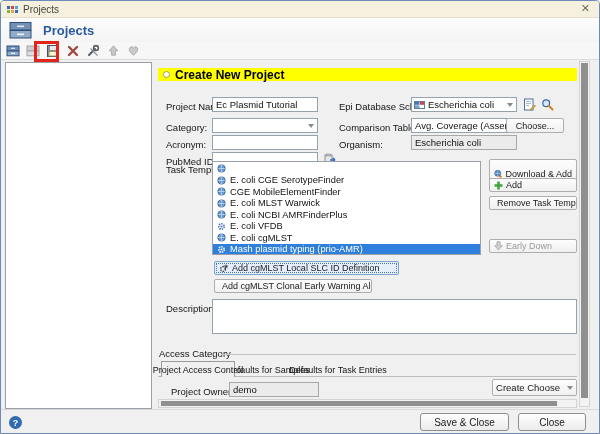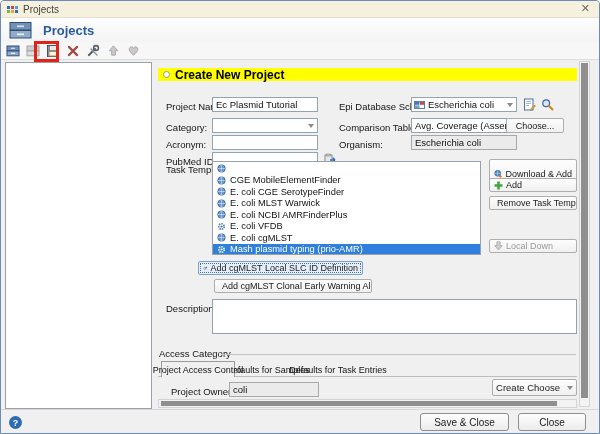--- a/index.html
+++ b/index.html
@@ -230,29 +230,29 @@
             <path d="M5 0.8 V9.2 M0.8 5 H9.2" stroke="rgba(255,255,255,.8)" stroke-width="0.7"></path>
             <ellipse cx="5" cy="5" rx="2" ry="4.2" fill="none" stroke="rgba(255,255,255,.6)" stroke-width="0.6"></ellipse>
           </svg>
       </div>
       <div class="tt-row">
         <svg width="9" height="9" viewBox="0 0 10 10">
             <circle cx="5" cy="5" r="4.2" fill="#4e86c6" stroke="#2a5a94" stroke-width="0.7"></circle>
             <path d="M5 0.8 V9.2 M0.8 5 H9.2" stroke="rgba(255,255,255,.8)" stroke-width="0.7"></path>
             <ellipse cx="5" cy="5" rx="2" ry="4.2" fill="none" stroke="rgba(255,255,255,.6)" stroke-width="0.6"></ellipse>
           </svg>
+        <span>E. coli CGE SerotypeFinder</span>
+      </div>
+      <div class="tt-row">
+        <svg width="9" height="9" viewBox="0 0 10 10">
+            <circle cx="5" cy="5" r="4.2" fill="#4e86c6" stroke="#2a5a94" stroke-width="0.7"></circle>
+            <path d="M5 0.8 V9.2 M0.8 5 H9.2" stroke="rgba(255,255,255,.8)" stroke-width="0.7"></path>
+            <ellipse cx="5" cy="5" rx="2" ry="4.2" fill="none" stroke="rgba(255,255,255,.6)" stroke-width="0.6"></ellipse>
+          </svg>
         <span>CGE MobileElementFinder</span>
-      </div>
-      <div class="tt-row">
-        <svg width="9" height="9" viewBox="0 0 10 10">
-            <circle cx="5" cy="5" r="4.2" fill="#4e86c6" stroke="#2a5a94" stroke-width="0.7"></circle>
-            <path d="M5 0.8 V9.2 M0.8 5 H9.2" stroke="rgba(255,255,255,.8)" stroke-width="0.7"></path>
-            <ellipse cx="5" cy="5" rx="2" ry="4.2" fill="none" stroke="rgba(255,255,255,.6)" stroke-width="0.6"></ellipse>
-          </svg>
-        <span>E. coli CGE SerotypeFinder</span>
       </div>
       <div class="tt-row">
         <svg width="9" height="9" viewBox="0 0 10 10">
             <circle cx="5" cy="5" r="4.2" fill="#4e86c6" stroke="#2a5a94" stroke-width="0.7"></circle>
             <path d="M5 0.8 V9.2 M0.8 5 H9.2" stroke="rgba(255,255,255,.8)" stroke-width="0.7"></path>
             <ellipse cx="5" cy="5" rx="2" ry="4.2" fill="none" stroke="rgba(255,255,255,.6)" stroke-width="0.6"></ellipse>
           </svg>
         <span>E. coli MLST Warwick</span>
       </div>
       <div class="tt-row">
@@ -304,24 +304,24 @@
     <div class="btn" style="left:334px;top:136px;width:88px;height:14px">
       <svg width="9" height="9" viewBox="0 0 9 9">
           <rect x="0.5" y="3" width="8" height="3" rx="1" fill="#d2483a" stroke="#8e2f26" stroke-width="0.5"></rect>
         </svg>
       <span>Remove Task Template</span>
     </div>
     <div class="btn disabled" style="left:334px;top:179px;width:88px;height:14px">
       <svg width="9" height="10" viewBox="0 0 10 11">
           <path d="M5 10 L0.8 5 H3.2 V0.8 H6.8 V5 H9.2 Z" fill="#cfcfcf" stroke="#a2a2a2" stroke-width="0.8"></path>
         </svg>
-      <span>Local Down</span>
-    </div>
-
-    <div class="btn focusd" style="left:43px;top:201px;width:165px;height:14px">
+      <span>Early Down</span>
+    </div>
+
+    <div class="btn focusd" style="left:59px;top:201px;width:185px;height:14px">
       <svg width="10" height="10" viewBox="0 0 10 10">
           <circle cx="4" cy="6" r="2.4" fill="none" stroke="#444" stroke-width="1.5" stroke-dasharray="1.4 1"></circle>
           <path d="M7 1 L7.7 2.6 L9.4 2.8 L8.1 3.9 L8.5 5.6 L7 4.7 L5.5 5.6 L5.9 3.9 L4.6 2.8 L6.3 2.6 Z" fill="#555"></path>
         </svg>
       <span>Add cgMLST Local SLC ID Definition</span>
     </div>
     <div class="btn" style="left:59px;top:219px;width:158px;height:14px">
       <svg width="9" height="9" viewBox="0 0 10 10">
           <circle cx="5" cy="5" r="4.2" fill="#3a3a3a" stroke="#222" stroke-width="0.5"></circle>
           <path d="M5 5 L5 0.8 A4.2 4.2 0 0 1 9.2 5 Z" fill="#d8d8d8"></path>
@@ -333,21 +333,21 @@
     <textarea class="inp" style="left: 57px; top: 239px; width: 365px; height: 35px; resize: none;"></textarea>
 
     <span class="lbl" style="left:4px;top:288px">Access Category</span>
     <div class="ac-line"></div>
     <div class="tabline"></div>
     <div class="tab active" style="left:6px;width:74px">Project Access Control</div>
     <div class="tab" style="left:80px;width:66px">Defaults for Samples</div>
     <div class="tab" style="left:144px;width:78px">Defaults for Task Entries</div>
 
     <span class="lbl" style="left:16px;top:326px">Project Owner:</span>
-    <div class="inp ro" style="left:74px;top:322px;width:90px">coli</div>
+    <div class="inp ro" style="left:74px;top:322px;width:90px">demo</div>
 
     <div class="btn" style="left:337px;top:319px;width:85px;height:17px;font-size:9.5px;justify-content:center">
       <span>Create Choose</span>
       <svg width="12" height="10" viewBox="0 0 13 10">
         <circle cx="4" cy="5" r="2.8" fill="#f0d43c" stroke="#9a8420" stroke-width="1"></circle>
         <path d="M6.8 5 H12 M9.8 5 V7.6 M12 5 V7" stroke="#9a8420" stroke-width="1.3" fill="none"></path>
       </svg>
       <span class="chev" style="position:static;margin-left:1px"></span>
     </div>
 

